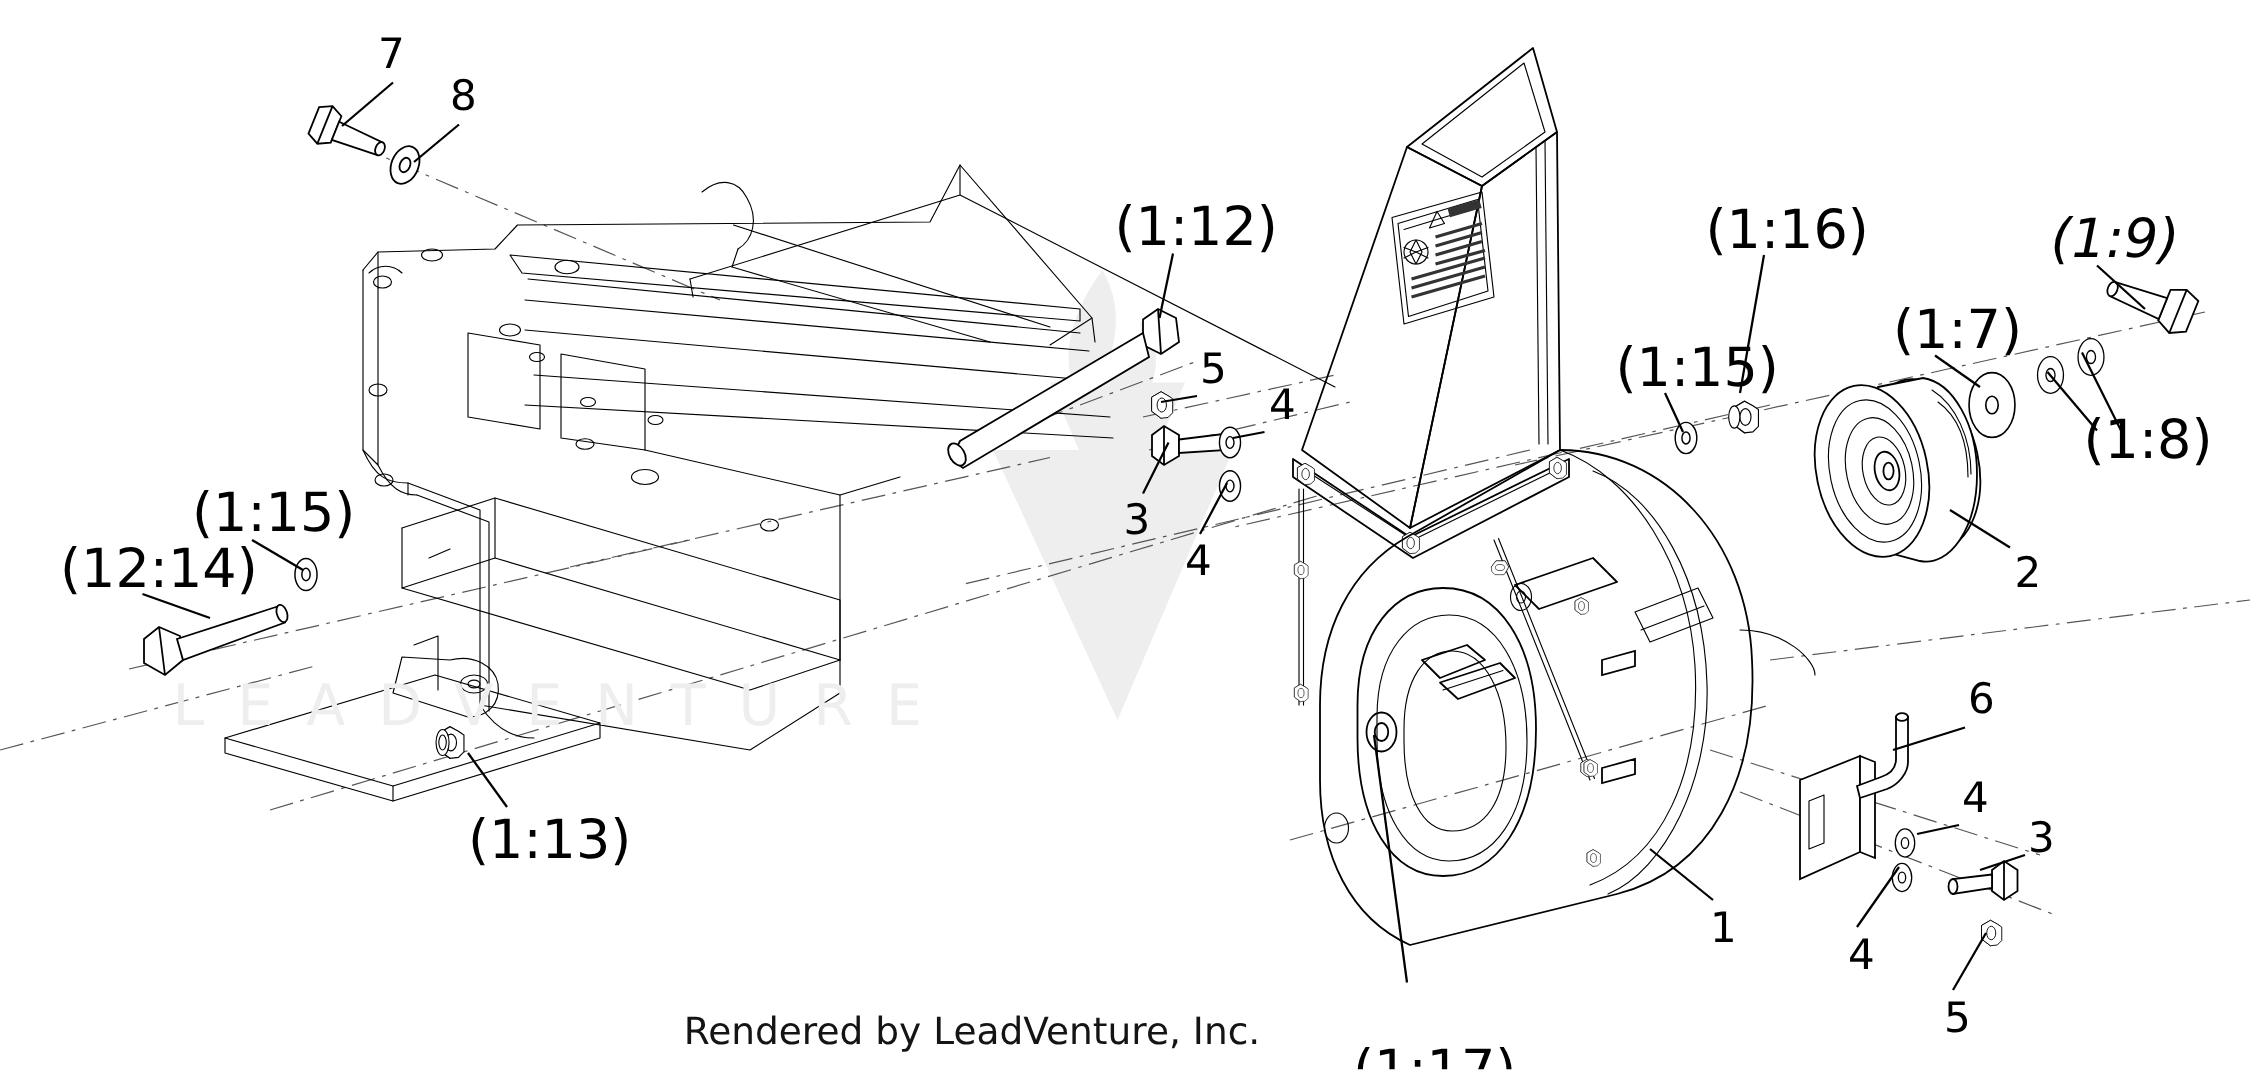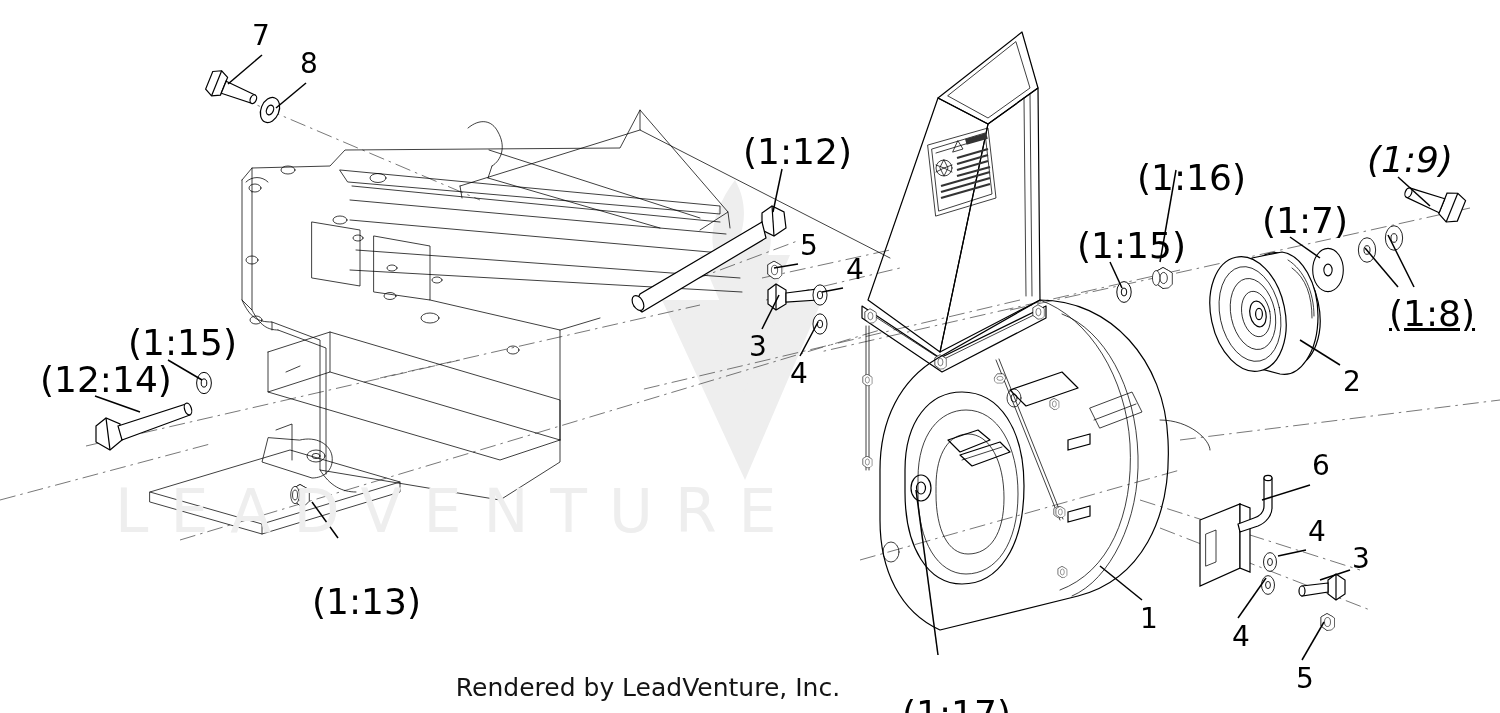--- a/index.html
+++ b/index.html
@@ -44,26 +44,25 @@
     top: 673px;
     width: 1296px;
     text-align: center;
     font-family: "DejaVu Sans", "Liberation Sans", sans-serif;
     font-size: 25px;
     color: #141414;
   }
   .wm-text {
     position: absolute;
     font-family: "DejaVu Sans", "Liberation Sans", sans-serif;
-    font-size: 60px;
+    font-size: 38px;
     letter-spacing: 22px;
     color: #eeeeee;
     font-weight: 400;
     user-select: none;
-    margin-top: 28px;
   }
 </style>
 </head>
 <body>
 
 <div id="diagram-root">
 
   <svg id="diagram-svg" viewBox="0 0 1500 713" xmlns="http://www.w3.org/2000/svg">
     <defs>
       <style>
@@ -473,35 +472,35 @@
         <line x1="938" y1="655" x2="916" y2="490" class="lead"></line>
       </g>
   </svg>
 
   <div class="wm-text" style="left:115px; top:448px;">LEADVENTURE</div>
 
   <div id="callout-layer">
       <div class="callout num" style="left: 252px; top: 22px;">7</div>
       <div class="callout num" style="left: 300px; top: 50px;">8</div>
       <div class="callout" style="left: 743px; top: 134px;">(1:12)</div>
-      <div class="callout" style="left: 1137px; top: 136px; margin-top: 24px;">(1:16)</div>
+      <div class="callout" style="left: 1137px; top: 136px;">(1:16)</div>
       <div class="callout" style="left: 1367px; top: 142px; font-style: italic;">(1:9)</div>
       <div class="callout" style="left: 1262px; top: 203px;">(1:7)</div>
       <div class="callout num" style="left: 800px; top: 232px;">5</div>
       <div class="callout" style="left: 1077px; top: 228px;">(1:15)</div>
       <div class="callout num" style="left: 846px; top: 256px;">4</div>
-      <div class="callout" style="left: 1389px; top: 296px; text-decoration: underline;">(1:8)</div>
+      <div class="callout" style="left: 1389px; top: 276px;">(1:8)</div>
       <div class="callout num" style="left: 749px; top: 333px;">3</div>
       <div class="callout" style="left: 128px; top: 325px;">(1:15)</div>
       <div class="callout num" style="left: 1343px; top: 368px;">2</div>
       <div class="callout num" style="left: 790px; top: 360px;">4</div>
       <div class="callout" style="left: 40px; top: 362px;">(12:14)</div>
       <div class="callout num" style="left: 1312px; top: 452px;">6</div>
       <div class="callout num" style="left: 1308px; top: 518px;">4</div>
-      <div class="callout" style="left: 312px; top: 543px; margin-top: 41px;">(1:13)</div>
+      <div class="callout" style="left: 312px; top: 543px;">(1:13)</div>
       <div class="callout num" style="left: 1352px; top: 545px;">3</div>
       <div class="callout num" style="left: 1140px; top: 605px;">1</div>
       <div class="callout num" style="left: 1232px; top: 623px;">4</div>
       <div class="callout num" style="left: 1296px; top: 665px;">5</div>
       <div class="callout" style="left: 902px; top: 696px;">(1:17)</div>
     </div>
 
   <div id="footer-caption">Rendered by LeadVenture, Inc.</div>
 
 </div>

